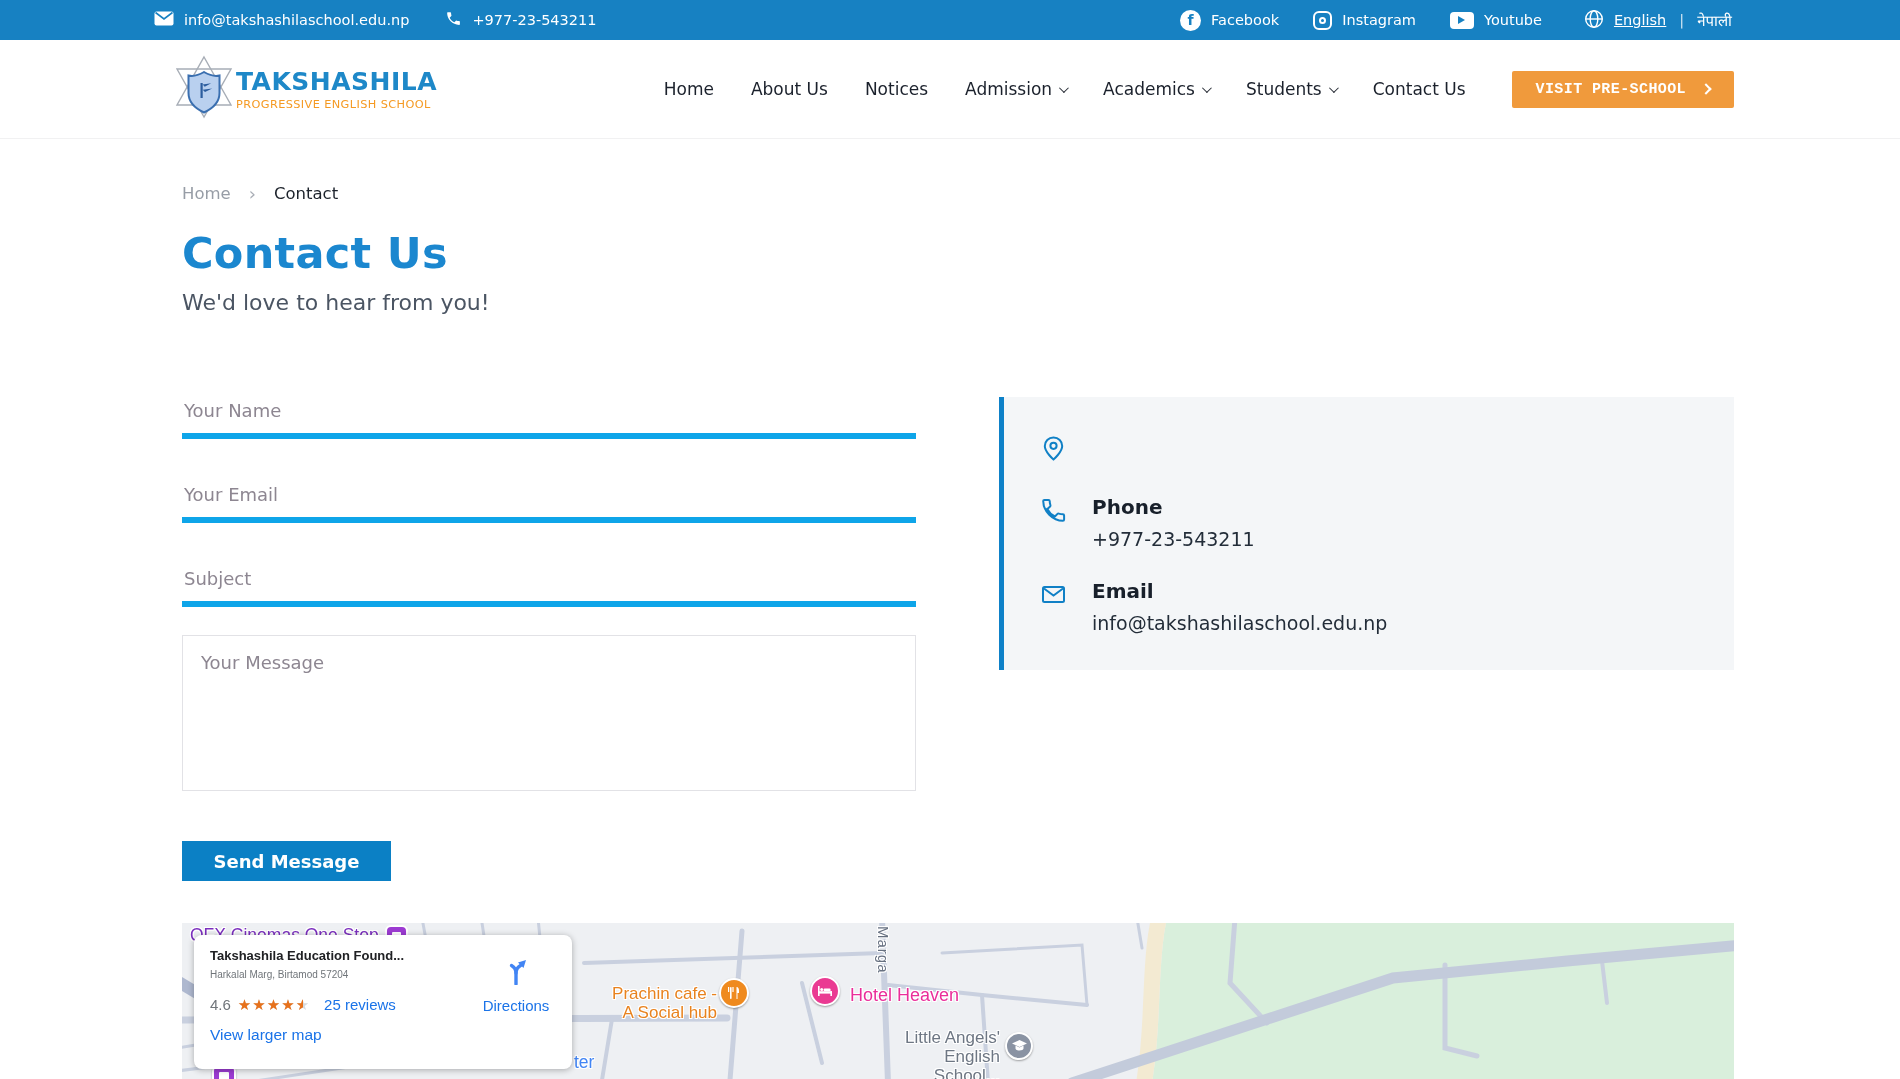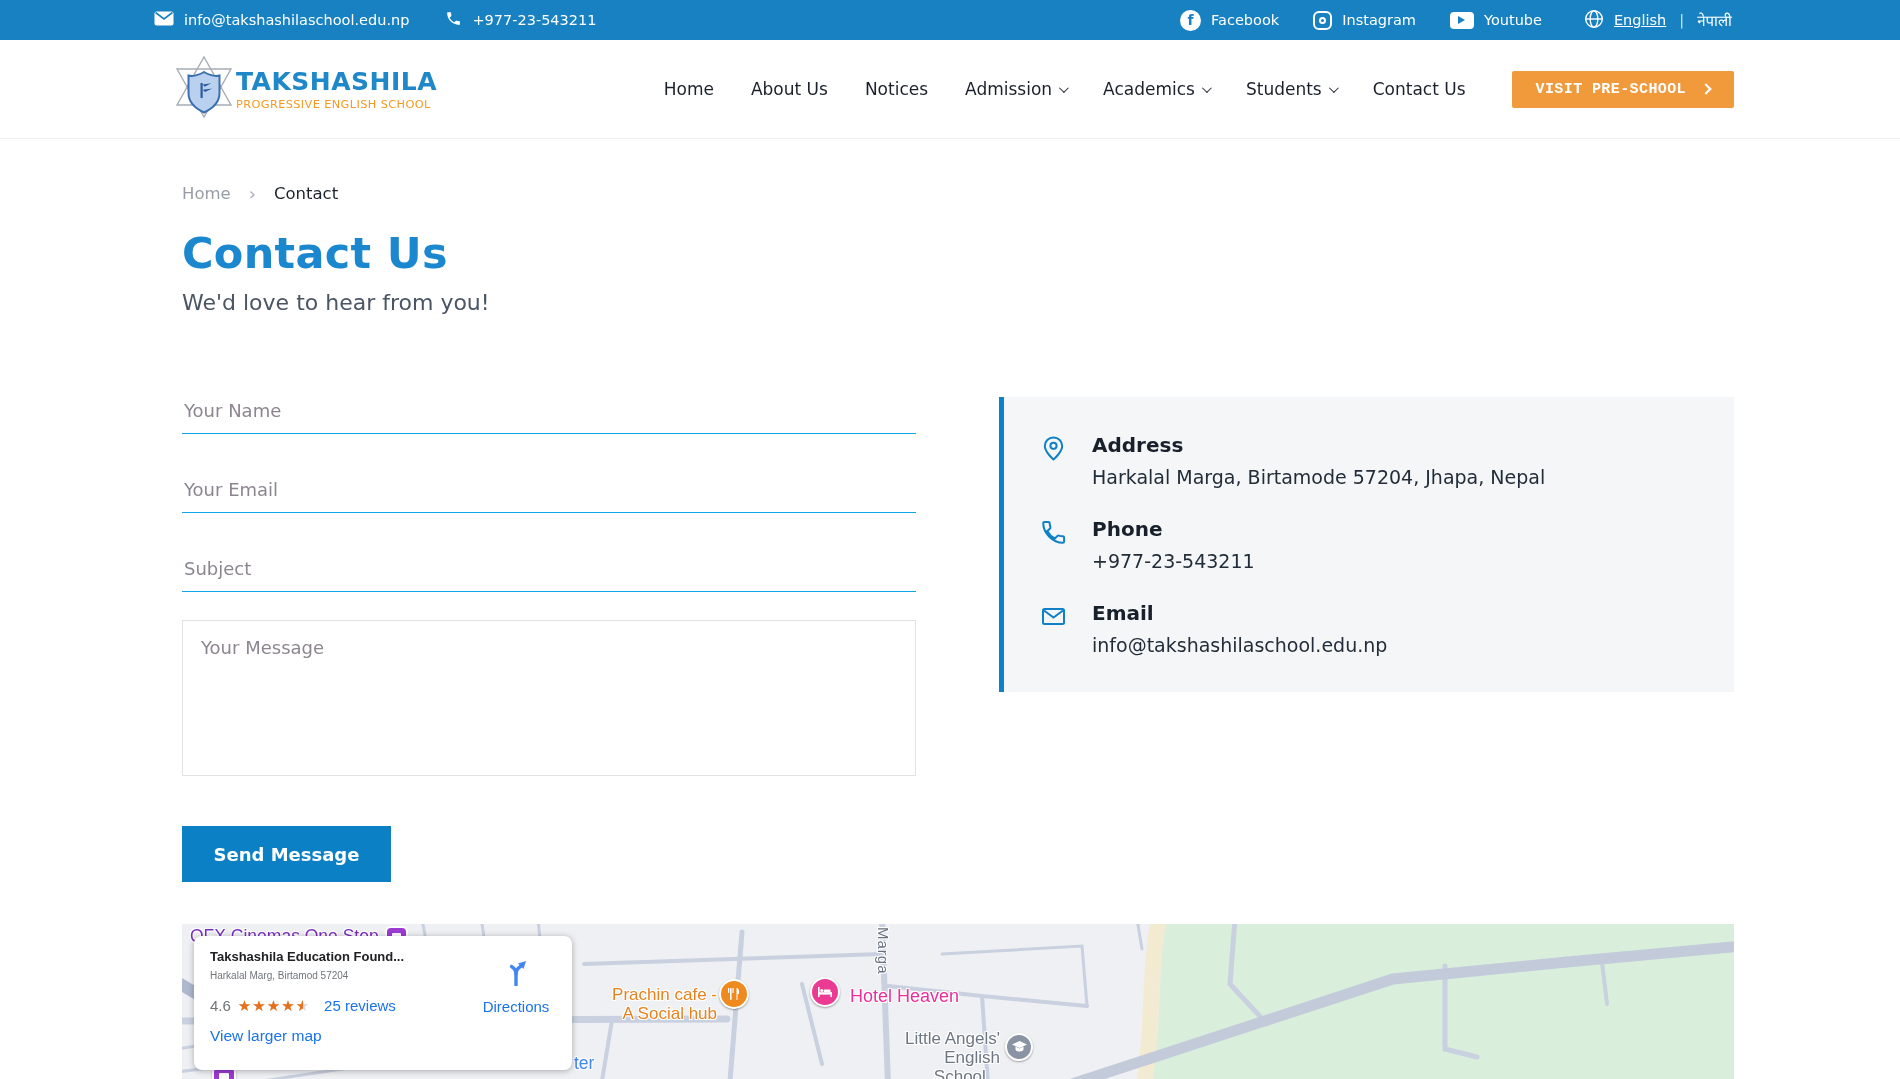--- a/index.html
+++ b/index.html
@@ -54,29 +54,29 @@
   .bc-home { color:#979da6; cursor:pointer; }
   .bc-sep { color:#a9aeb6; font-size:18px; }
   .bc-current { color:#1c222b; }
   .page-title { margin-top:24px; font-size:43px; font-weight:800; color:#1b87cf;
                 letter-spacing:.3px; }
   .page-subtitle { margin-top:12px; font-size:22px; color:#4b5563; }
 
   .content-row { margin-top:82px; display:flex; gap:83px; width:1552px; }
   .form-col { width:734px; }
   .line-input { display:block; width:100%; border:none; outline:none;
-                border-bottom:1px solid #0ea5e9; font-family:inherit;
+                border-bottom:6px solid #0ea5e9; font-family:inherit;
                 font-size:18px; color:#333; padding:3px 2px 12px;
                 margin-bottom:42px; background:transparent; }
   .line-input::placeholder, .message-area::placeholder { color:#8d8691; opacity:1; }
   .message-area { display:block; width:100%; height:156px; margin-top:-14px;
                   border:1px solid #e2e2e6; outline:none; resize:none;
                   font-family:inherit; font-size:18px; color:#333;
                   padding:16px 18px; }
-  .send-btn { margin-top:50px; width:209px; height:56px; background:#0b80c5;
+  .send-btn { margin-top:50px; width:209px; height:40px; background:#0b80c5;
               border:none; color:#fff; font-family:inherit; font-size:18px;
               font-weight:600; cursor:pointer; }
 
   .info-card { width:735px; align-self:flex-start; background:#f4f6f8;
                border-left:5px solid #0e81c8; padding:36px 30px 36px 36px;
                display:flex; flex-direction:column; gap:29px; }
   .info-row { display:flex; gap:24px; }
   .info-icon { flex:0 0 28px; padding-top:2px; }
   .info-label { font-size:20px; font-weight:600; color:#18202b; }
   .info-value { margin-top:9px; font-size:19px; color:#232d39; }
@@ -255,24 +255,20 @@
       <button class="send-btn">Send Message</button>
     </form>
 
     <div class="info-card">
       <div class="info-row">
         <span class="info-icon">
           <svg width="27" height="27" viewBox="0 0 27 27" fill="none" stroke="#1080c6" stroke-width="2">
               <path d="M13.5 2.5 C8.5 2.5 4.8 6.3 4.8 11 C4.8 17 13.5 24.5 13.5 24.5 C13.5 24.5 22.2 17 22.2 11 C22.2 6.3 18.5 2.5 13.5 2.5 Z"></path>
               <circle cx="13.5" cy="10.8" r="3.1"></circle>
             </svg>
-        </span>
-        <span>
-          <div class="info-label">Address</div>
-          <div class="info-value">Harkalal Marga, Birtamode 57204, Jhapa, Nepal</div>
         </span>
       </div>
       <div class="info-row">
         <span class="info-icon">
           <svg width="26" height="26" viewBox="0 0 26 26">
               <path d="M7.1 11.7c1.7 3.4 4.4 6.1 7.8 7.8l2.6-2.6c.3-.3.8-.4 1.2-.3 1.3.4 2.7.7 4.2.7.7 0 1.2.5 1.2 1.2v4.1c0 .7-.5 1.2-1.2 1.2C12.8 23.8 3.2 14.2 3.2 4.1 3.2 3.4 3.7 2.9 4.4 2.9h4.1c.7 0 1.2.5 1.2 1.2 0 1.5.3 2.9.7 4.2.1.4 0 .9-.3 1.2l-2.4 2.2z" fill="none" stroke="#1080c6" stroke-width="2" stroke-linejoin="round"></path>
             </svg>
         </span>
         <span>
           <div class="info-label">Phone</div>

